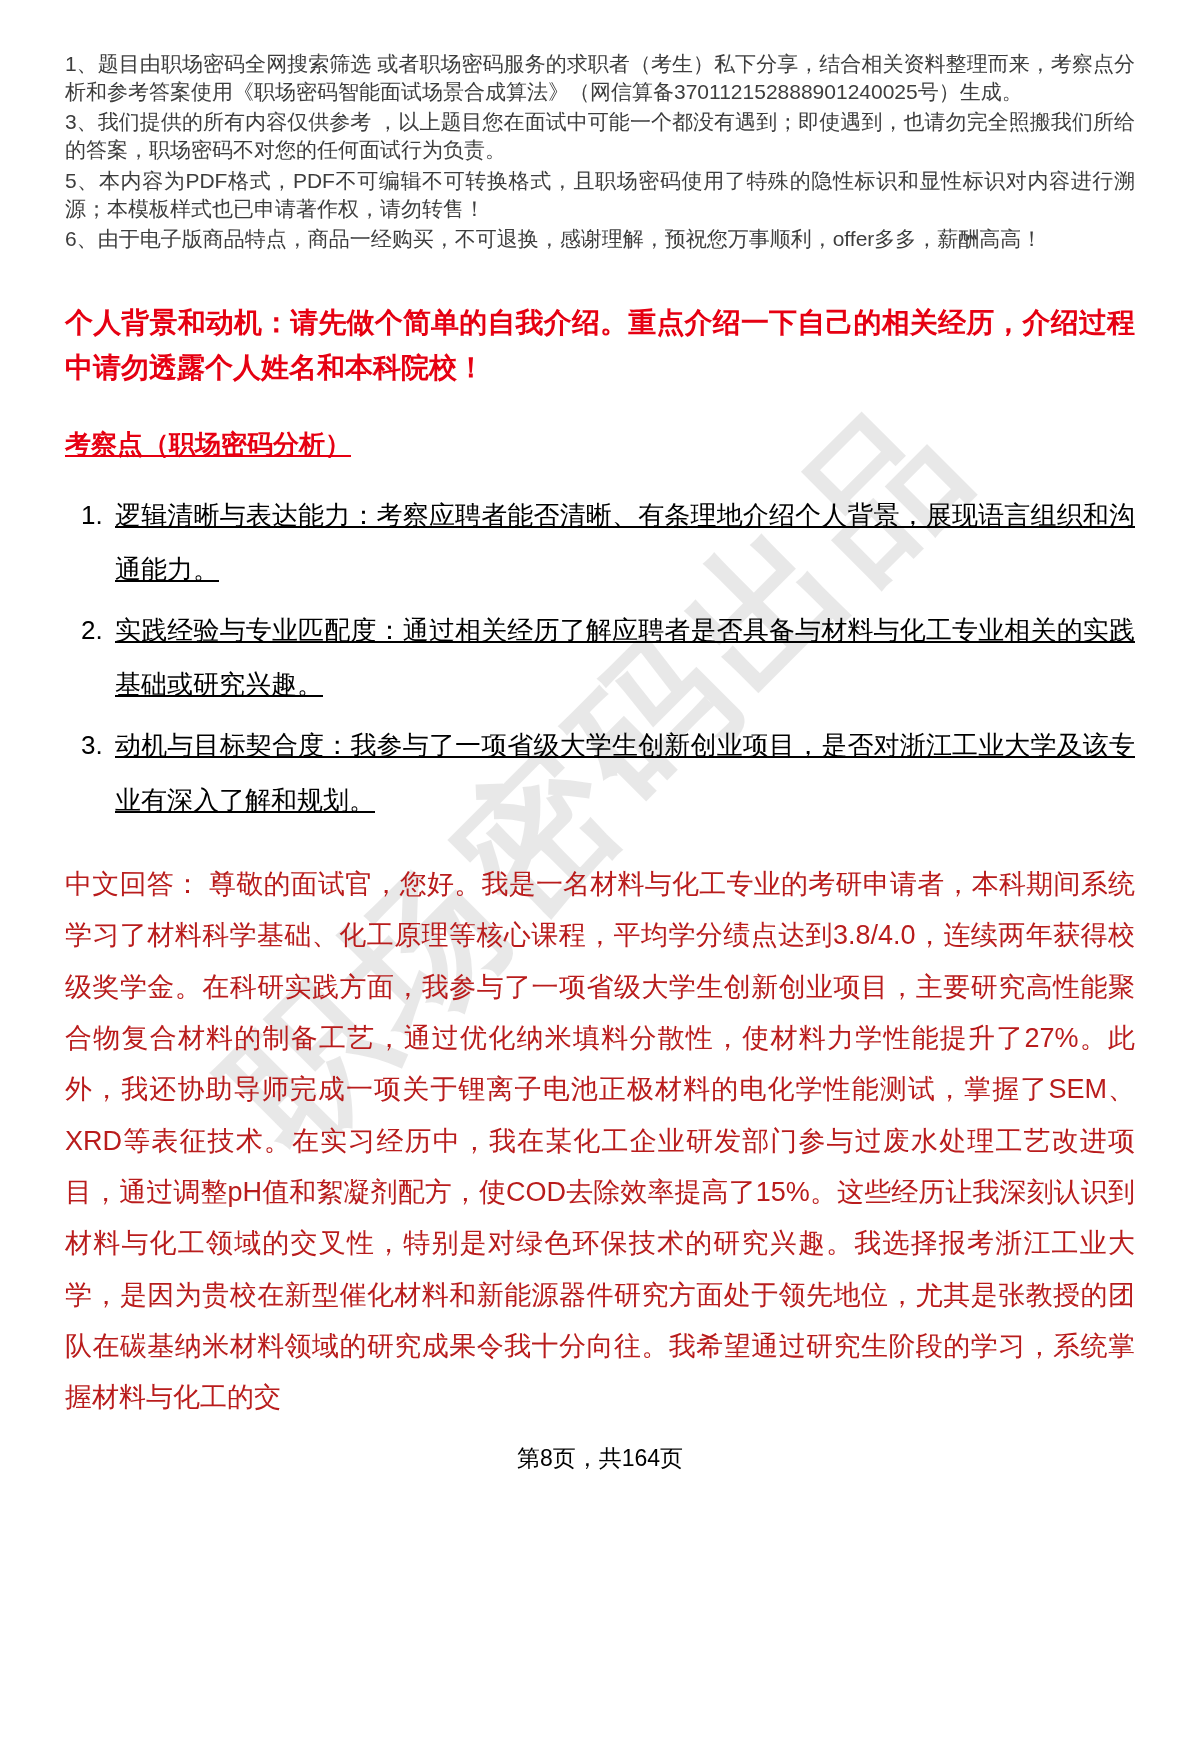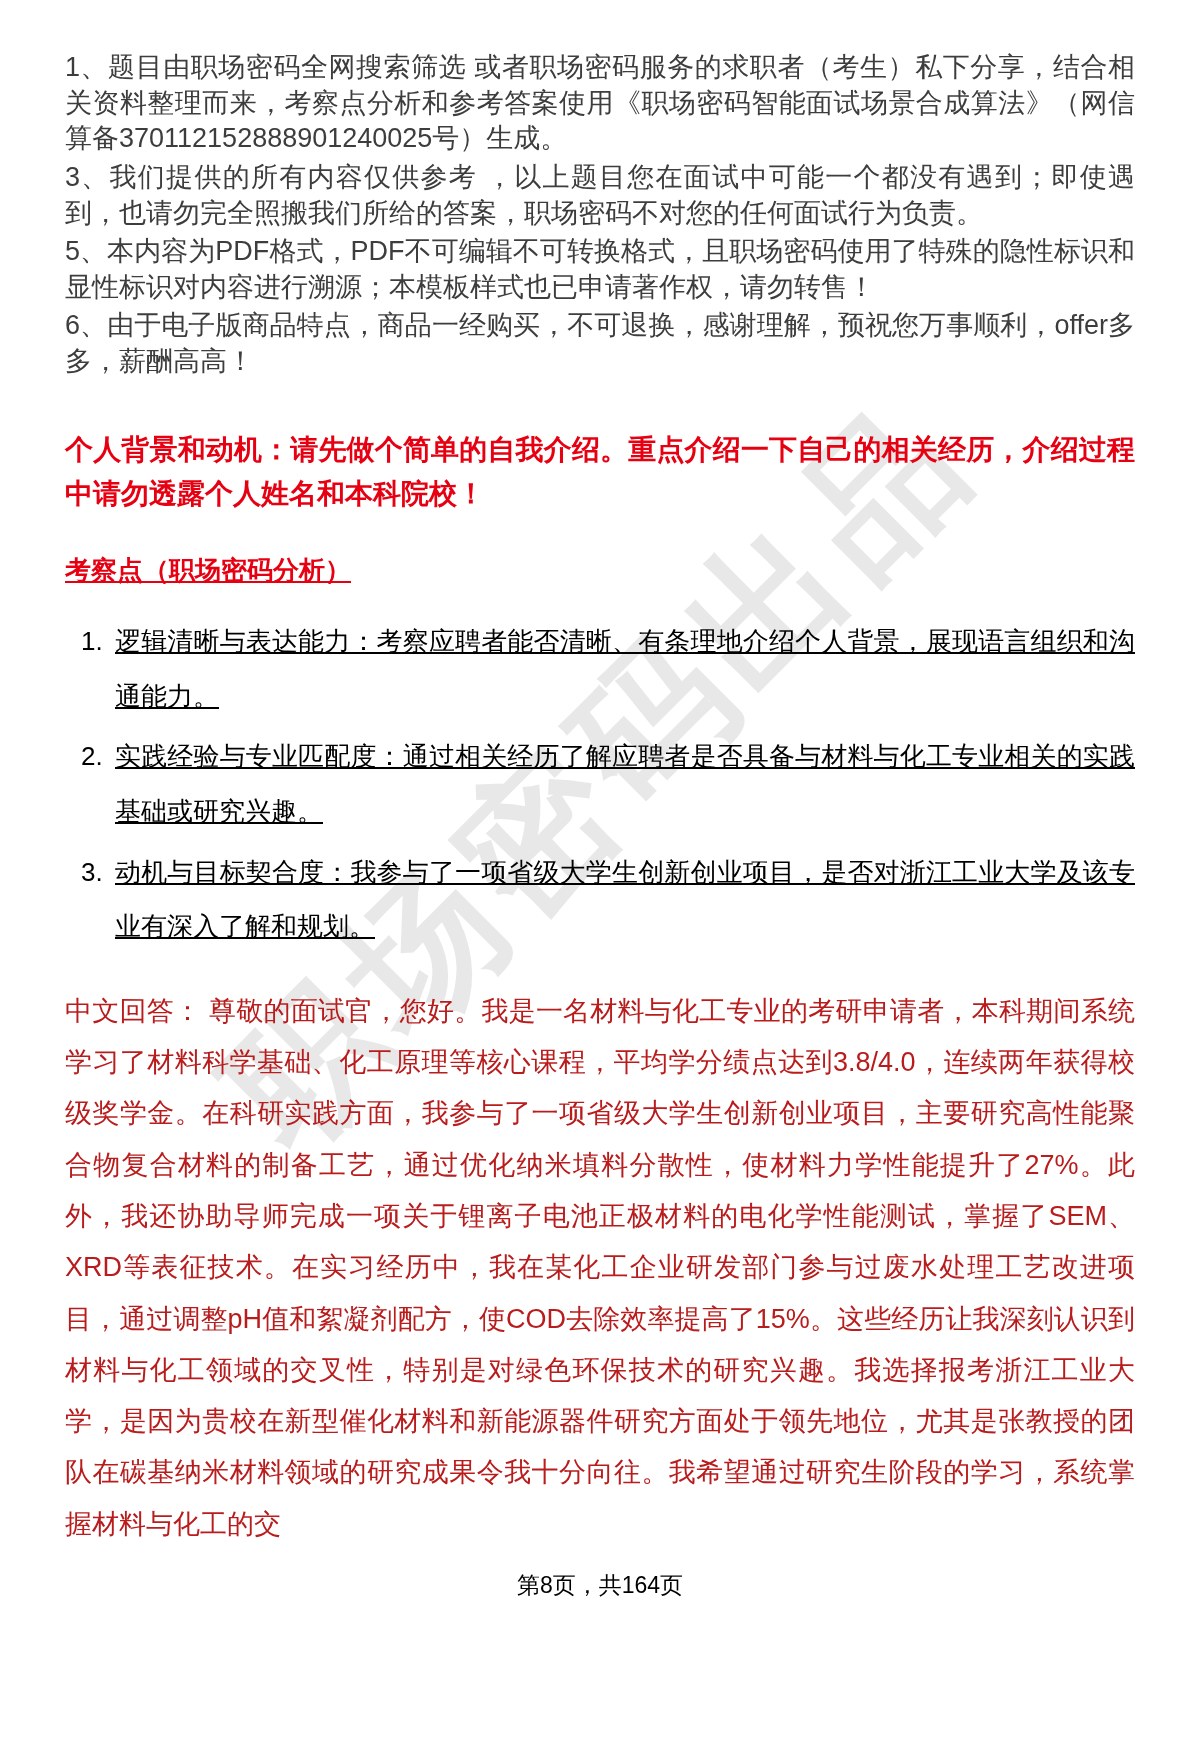--- a/index.html
+++ b/index.html
@@ -31,21 +31,21 @@
     z-index: 0;
     user-select: none;
     pointer-events: none;
   }
   .content {
     position: relative;
     z-index: 1;
     padding: 50px 65px 0 65px;
   }
   .disclaimer {
-    font-size: 27px;
+    font-size: 21px;
     line-height: 1.32;
     color: #3d3d3d;
   }
   .disc-item {
     text-align: justify;
     margin-bottom: 3px;
   }
   .question-title {
     margin-top: 48px;
     font-size: 28px;

